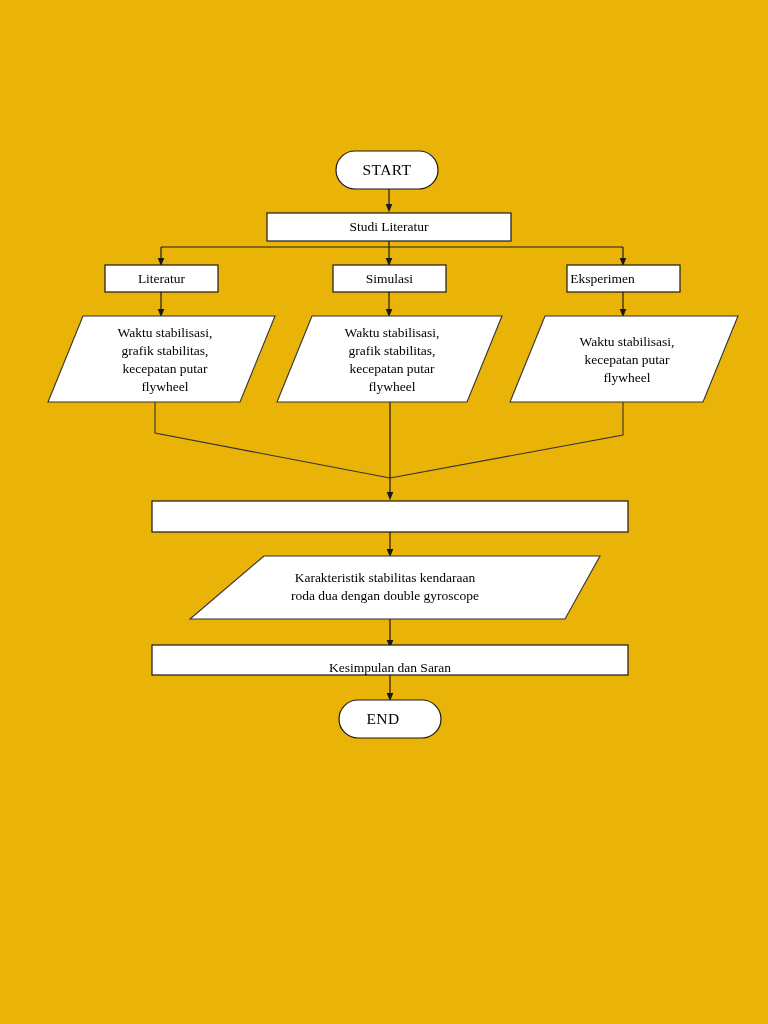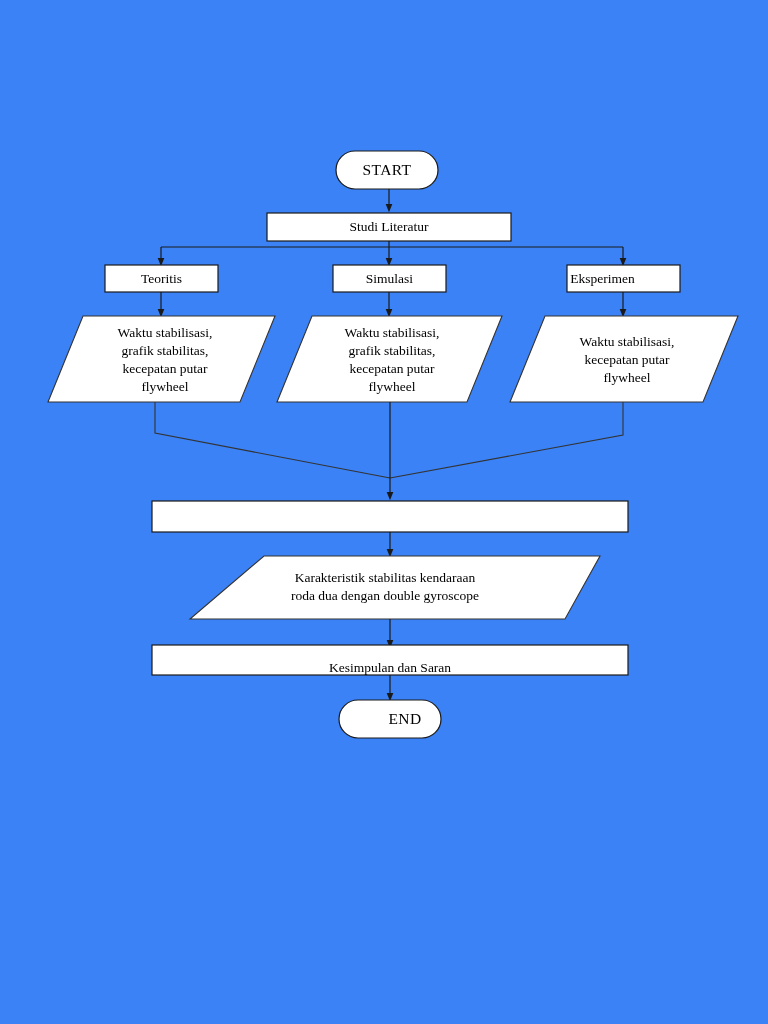--- a/index.html
+++ b/index.html
@@ -11,21 +11,21 @@
   body {
     width: 768px;
     height: 1024px;
     font-family: "Liberation Serif", "DejaVu Serif", serif;
     overflow: hidden;
   }
   #flowchart-canvas {
     position: relative;
     width: 768px;
     height: 1024px;
-    background: #3b82f6;
+    background: #eab308;
   }
   svg.flow-svg {
     position: absolute;
     left: 0;
     top: 0;
     width: 768px;
     height: 1024px;
   }
   .shape-stroke {
     fill: #ffffff;
@@ -115,21 +115,21 @@
 
     <line class="connector" x1="390" y1="675" x2="390" y2="697" marker-end="url(#arrowhead)"></line>
 
     <rect class="shape-stroke" x="339" y="700" width="102" height="38" rx="19" ry="19"></rect>
   </svg>
 
   <div class="node-label label-terminal" style="left:336px; top:151px; width:102px; height:38px;">START</div>
 
   <div class="node-label label-process" style="left:267px; top:213px; width:244px; height:28px;">Studi Literatur</div>
 
-  <div class="node-label label-process" style="left:105px; top:265px; width:113px; height:27px;">Teoritis</div>
+  <div class="node-label label-process" style="left:105px; top:265px; width:113px; height:27px;">Literatur</div>
 
   <div class="node-label label-process" style="left:333px; top:265px; width:113px; height:27px;border-radius:13px;">Simulasi</div>
 
   <div class="node-label label-process" style="left:546px; top:265px; width:113px; height:27px;">Eksperimen</div>
 
   <div class="node-label label-data" style="left:70px; top:318px; width:190px; height:84px;">Waktu stabilisasi,
 grafik stabilitas,
 kecepatan putar
 flywheel</div>
 
@@ -141,15 +141,15 @@
   <div class="node-label label-data" style="left:532px; top:318px; width:190px; height:84px;">Waktu stabilisasi,
 kecepatan putar
 flywheel</div>
 
 
   <div class="node-label label-data" style="left:215px; top:558px; width:340px; height:58px;">Karakteristik stabilitas kendaraan
 roda dua dengan double gyroscope</div>
 
   <div class="node-label label-process" style="left:160px; top:645px; width:460px; height:45px;">Kesimpulan dan Saran</div>
 
-  <div class="node-label label-terminal" style="left:354px; top:700px; width:102px; height:38px;">END</div>
+  <div class="node-label label-terminal" style="left:332px; top:700px; width:102px; height:38px;">END</div>
 
 </div>
 
 </body></html>

